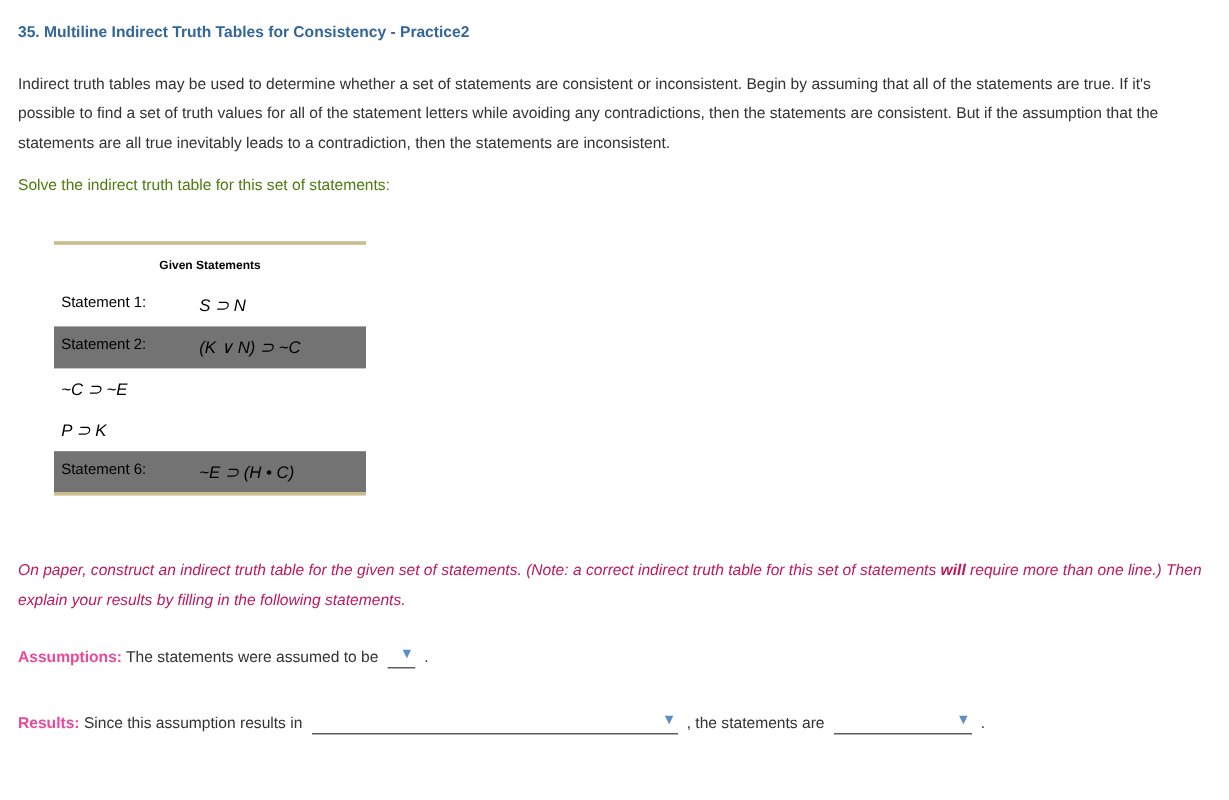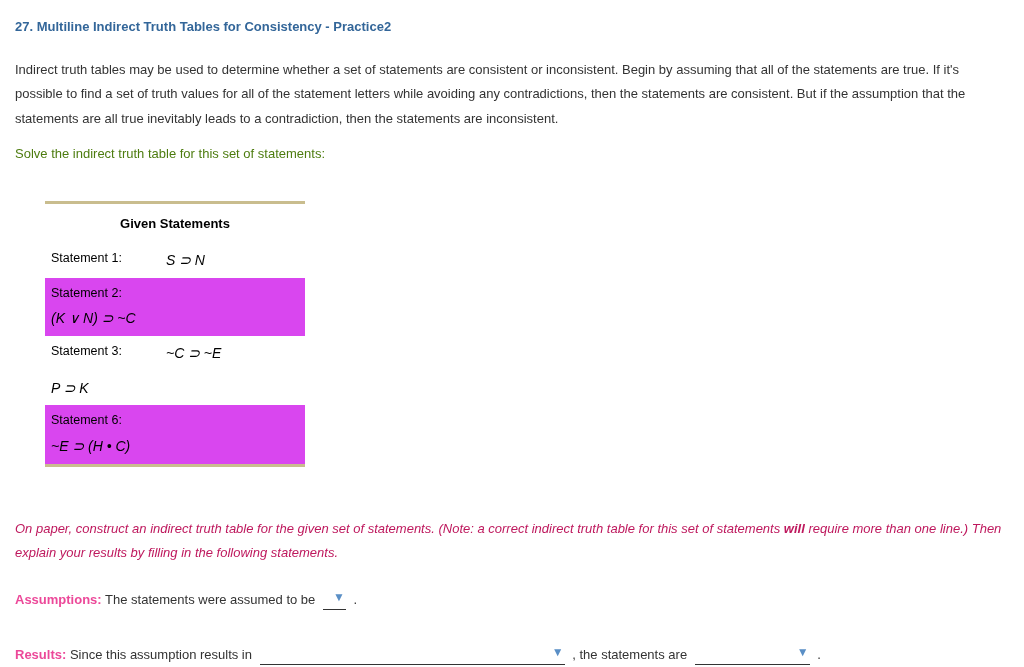--- a/index.html
+++ b/index.html
@@ -35,30 +35,29 @@
     height: 3px;
     background: #c9bd8e;
     border: none;
     margin: 0;
   }
   .stmt-header {
     text-align: center;
     font-weight: bold;
     color: #000;
     padding: 8px 0 6px 0;
-    font-size: 13px;
+    font-size: 10px;
   }
   .stmt-row {
     display: flex;
     padding: 4px 6px 4px 6px;
     font-size: 12.5px;
   }
   .stmt-row.alt {
-    background: #d946ef;
-    flex-direction: column;
+    background: #737373;
   }
   .stmt-label {
     font-weight: normal;
     color: #000;
     width: 115px;
   }
   .stmt-expr {
     font-style: italic;
     color: #000;
     font-family: Liberation Sans, sans-serif;
@@ -100,40 +99,39 @@
   }
   .dd-icon {
     color: #5a8fc6;
     font-size: 12px;
     margin-left: 4px;
   }
 </style>
 </head>
 <body>
 
-<div class="title">27. Multiline Indirect Truth Tables for Consistency - Practice2</div>
+<div class="title">35. Multiline Indirect Truth Tables for Consistency - Practice2</div>
 
 <div class="intro">Indirect truth tables may be used to determine whether a set of statements are consistent or inconsistent. Begin by assuming that all of the statements are true. If it's possible to find a set of truth values for all of the statement letters while avoiding any contradictions, then the statements are consistent. But if the assumption that the statements are all true inevitably leads to a contradiction, then the statements are inconsistent.</div>
 
 <div class="instruction">Solve the indirect truth table for this set of statements:</div>
 
 <div class="stmt-block">
   <div class="hr-top"></div>
   <div class="stmt-header">Given Statements</div>
 
   <div class="stmt-row">
     <span class="stmt-label">Statement 1:</span>
     <span class="stmt-expr">S ⊃ N</span>
   </div>
   <div class="stmt-row alt">
     <span class="stmt-label">Statement 2:</span>
     <span class="stmt-expr">(K ∨ N) ⊃ ~C</span>
   </div>
   <div class="stmt-row">
-    <span class="stmt-label">Statement 3:</span>
     <span class="stmt-expr">~C ⊃ ~E</span>
   </div>
   <div class="stmt-row">
     <span class="stmt-expr">P ⊃ K</span>
   </div>
   <div class="stmt-row alt">
     <span class="stmt-label">Statement 6:</span>
     <span class="stmt-expr">~E ⊃ (H • C)</span>
   </div>
 

